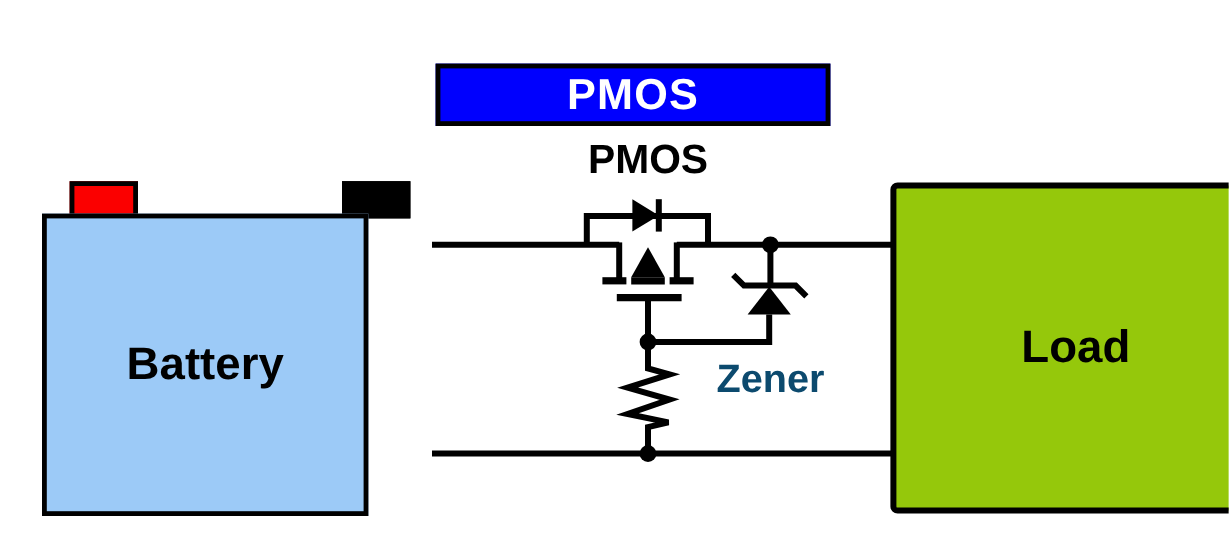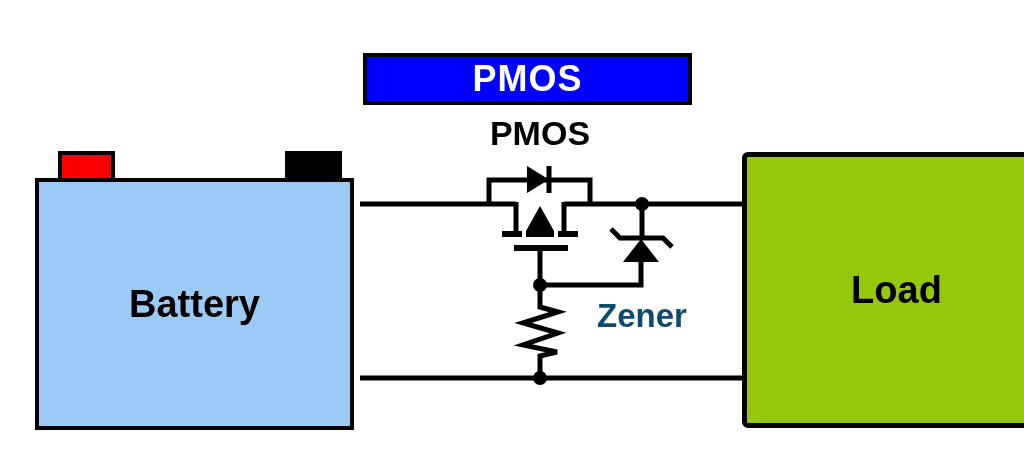--- a/index.html
+++ b/index.html
@@ -14,21 +14,21 @@
     left:363px;top:53px;width:329px;height:52px;
     background:#0000FE;border:4px solid #000;
     display:flex;align-items:center;justify-content:center;
     color:#fff;font-weight:bold;font-size:36px;letter-spacing:1px;
   }
   .pmos-label{
     left:452px;top:110px;width:176px;height:46px;line-height:46px;
     text-align:center;color:#000;font-weight:bold;font-size:34px;
   }
   .battery{
-    left:35px;top:178px;width:319px;height:252px;
+    left:35px;top:178px;width:272px;height:252px;
     background:#9CCAF7;border:4px solid #000;
     display:flex;align-items:center;justify-content:center;
     color:#000;font-weight:bold;font-size:38px;
     z-index:2;
   }
   .terminal{border:4px solid #000;z-index:1;}
   .terminal-pos{left:58px;top:151px;width:57px;height:31px;background:#FB0000;}
   .terminal-neg{left:285px;top:151px;width:57px;height:31px;background:#000;}
   .load{
     left:742px;top:152px;width:309px;height:276px;

